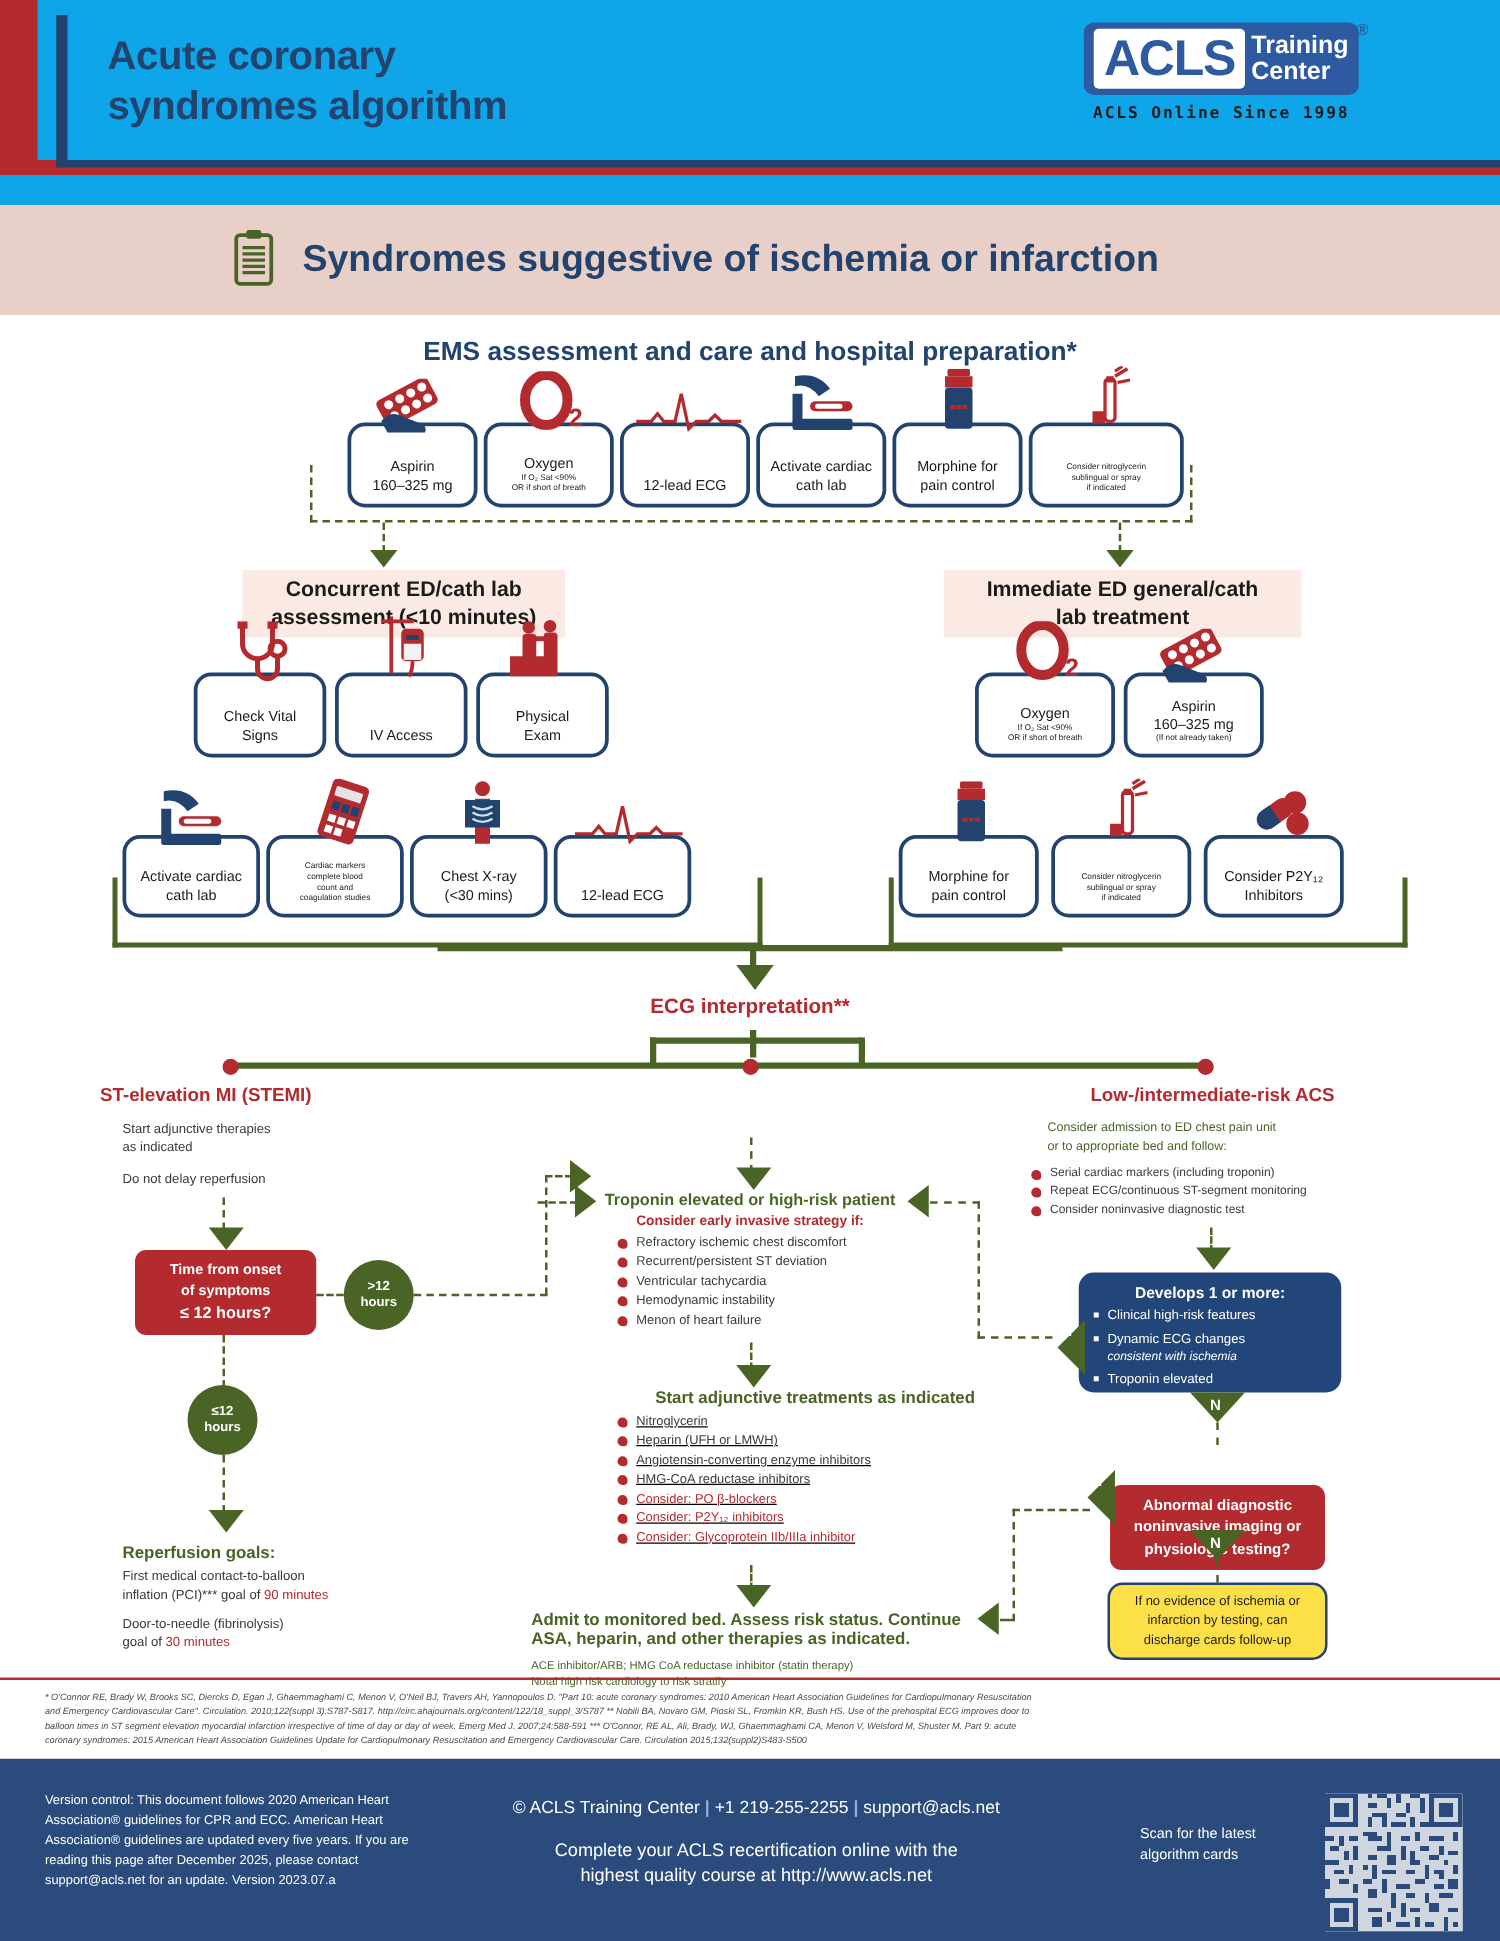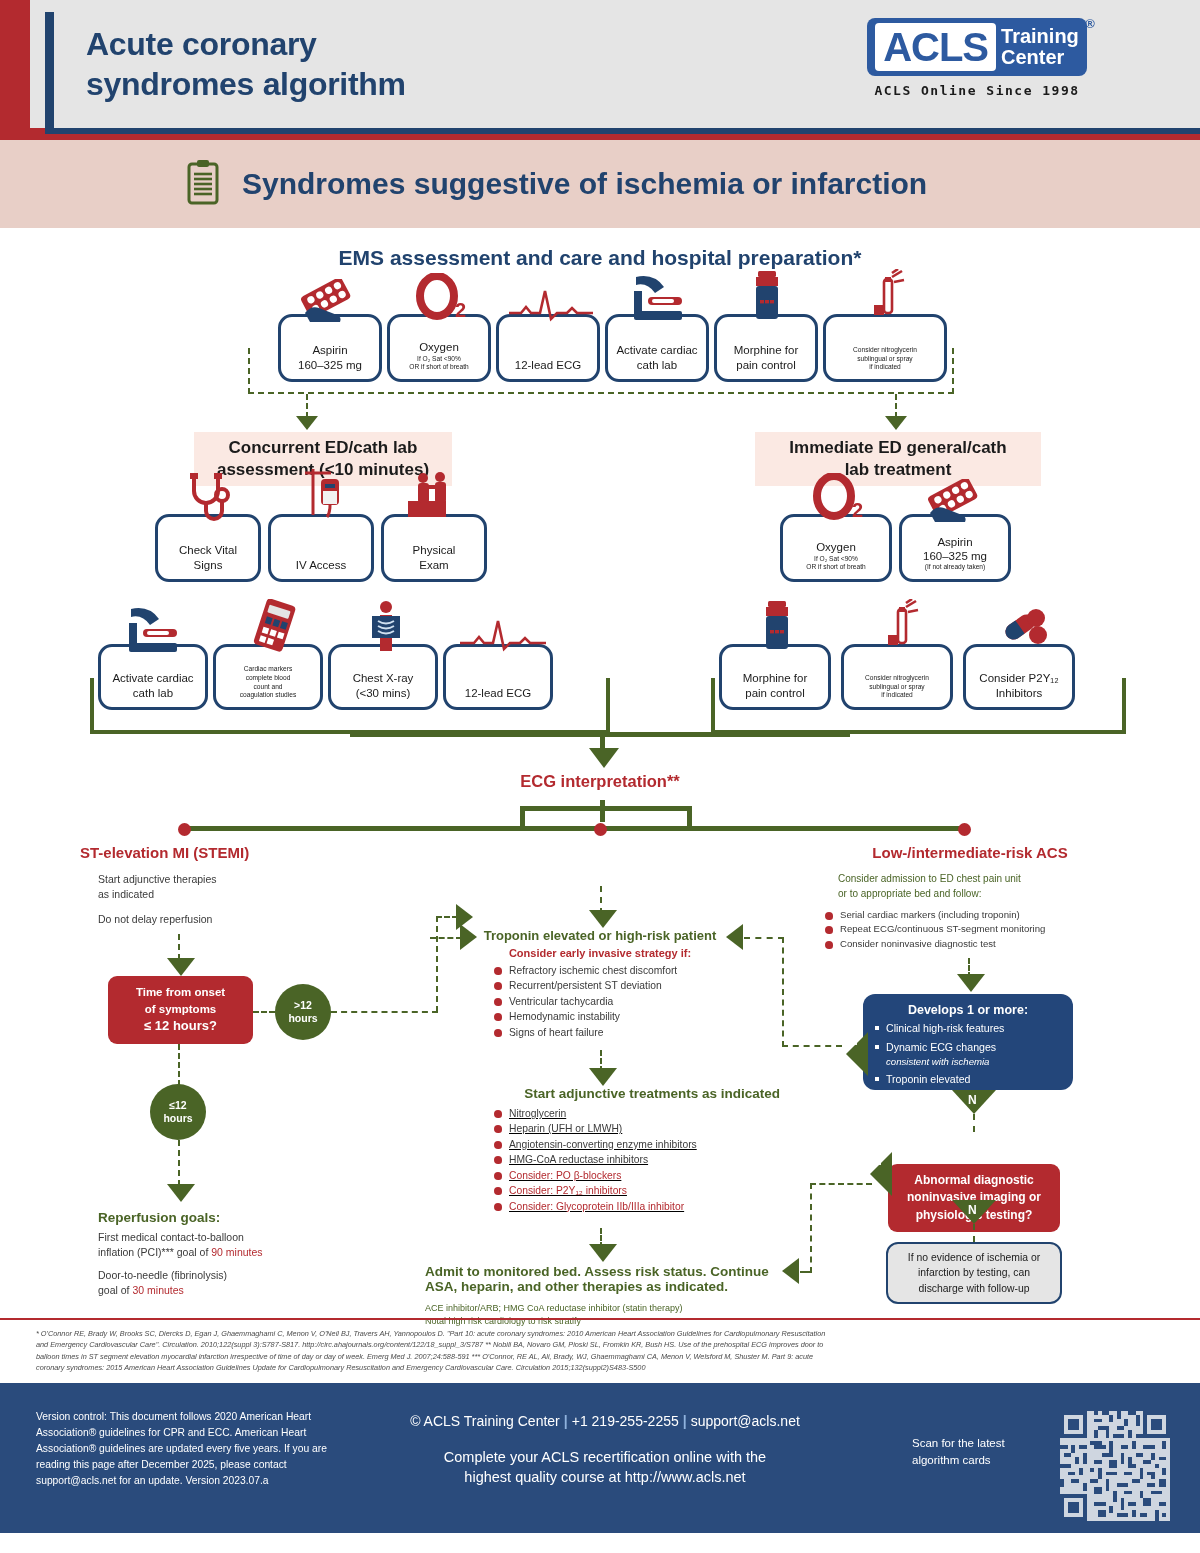--- a/index.html
+++ b/index.html
@@ -6,22 +6,22 @@
   body {
     width: 1200px; height: 1553px;
     font-family: "Liberation Sans", sans-serif;
     background: #ffffff;
     position: relative;
     overflow: hidden;
   }
   
   .header {
     position: relative;
-    height: 140px;
-    background: #e5e5e5;
+    height: 164px;
+    background: #0ea5e9;
     display: flex;
     align-items: center;
   }
   .header-redbar {
     position: absolute; left: 0; top: 0; width: 30px; height: 140px;
     background: #b32a2f;
   }
   .header-bluebar {
     position: absolute; left: 45px; top: 12px; width: 9px; height: 116px;
     background: #21436e;
@@ -143,21 +143,21 @@
   }
   .bbox ul li span.sub { font-size: 9.6px; font-style: italic; }
   .circ {
     position: absolute; border-radius: 50%; background: #4a6426;
     color: #fff; font-size: 10.5px; font-weight: bold;
     display: flex; align-items: center; justify-content: center;
     text-align: center; line-height: 1.25;
   }
   .obox {
     position: absolute; border: 2.5px solid #21436e; border-radius: 12px;
-    background: #e5e5e5; text-align: center;
+    background: #fde047; text-align: center;
     display: flex; align-items: center; justify-content: center;
     font-size: 10.4px; color: #1b1b1b; line-height: 1.5; padding: 5px;
   }
   
   .dline-v { position: absolute; width: 0; border-left: 2.5px dashed #4a6426; }
   .dline-h { position: absolute; height: 0; border-top: 2.5px dashed #4a6426; }
   .sline-v { position: absolute; width: 0; border-left: 5px solid #4a6426; }
   .sline-h { position: absolute; height: 0; border-top: 5px solid #4a6426; }
   .arr-d {
     position: absolute; width: 0; height: 0;
@@ -630,21 +630,21 @@
   <div class="dline-v" style="left:600px; top:658px; height:28px;"></div>
   <div class="arr-d" style="left:589px; top:682px; border-left-width:14px; border-right-width:14px; border-top-width:18px;"></div>
 
   <div class="grn-head abs" style="left:430px; top:700px; width:340px; text-align:center; font-size:13px;">Troponin elevated or high-risk patient</div>
   <div class="red-head abs" style="left:430px; top:719px; width:340px; text-align:center;">Consider early invasive strategy if:</div>
   <ul class="bl abs" style="left:492px; top:735px; width:300px;">
     <li>Refractory ischemic chest discomfort</li>
     <li>Recurrent/persistent ST deviation</li>
     <li>Ventricular tachycardia</li>
     <li>Hemodynamic instability</li>
-    <li>Signs of heart failure</li>
+    <li>Menon of heart failure</li>
   </ul>
 
   <div class="arr-r" style="left:460px; top:696px;"></div>
   <div class="dline-h" style="left:430px; top:709px; width:32px;"></div>
 
   <div class="arr-l" style="left:726px; top:696px;"></div>
   <div class="dline-h" style="left:744px; top:709px; width:40px;"></div>
   <div class="dline-v" style="left:782px; top:709px; height:110px;"></div>
   <div class="dline-h" style="left:782px; top:817px; width:60px;"></div>
 
@@ -721,21 +721,21 @@
   <span class="yn" style="left:876px; top:926px;">Y</span>
 
   <div class="arr-d" style="left:952px; top:972px; border-left-width:22px; border-right-width:22px; border-top-width:24px;"></div>
   <span class="yn" style="left:968px; top:975px;">N</span>
   <div class="dline-v" style="left:973px; top:996px; height:18px;"></div>
 
   <div class="obox" style="left:886px; top:1014px; width:176px; height:62px;">
     <div>
       <div>If no evidence of ischemia or</div>
       <div>infarction by testing, can</div>
-      <div>discharge with follow-up</div>
+      <div>discharge cards follow-up</div>
     </div>
   </div>
 </div>
 
 <div class="fnotes">
   <div>* O'Connor RE, Brady W, Brooks SC, Diercks D, Egan J, Ghaemmaghami C, Menon V, O'Neil BJ, Travers AH, Yannopoulos D. "Part 10: acute coronary syndromes: 2010 American Heart Association Guidelines for Cardiopulmonary Resuscitation</div>
   <div>and Emergency Cardiovascular Care". Circulation. 2010;122(suppl 3):S787-S817. http://circ.ahajournals.org/content/122/18_suppl_3/S787  ** Nobili BA, Novaro GM, Pioski SL, Fromkin KR, Bush HS. Use of the prehospital ECG improves door to</div>
   <div>balloon times in ST segment elevation myocardial infarction irrespective of time of day or day of week. Emerg Med J. 2007;24:588-591  *** O'Connor, RE AL, Ali, Brady, WJ, Ghaemmaghami CA, Menon V, Welsford M, Shuster M. Part 9: acute</div>
   <div>coronary syndromes: 2015 American Heart Association Guidelines Update for Cardiopulmonary Resuscitation and Emergency Cardiovascular Care. Circulation 2015;132(suppl2)S483-S500</div>
 </div>

